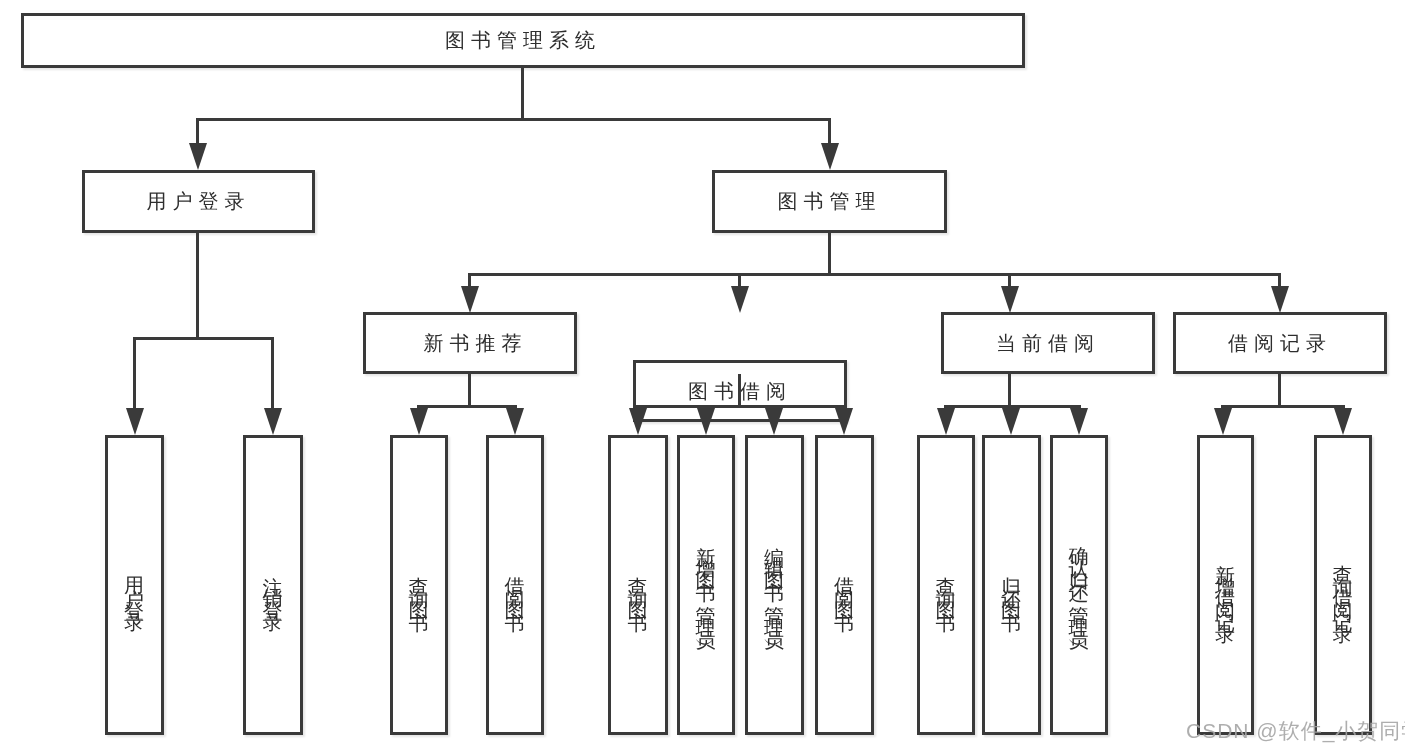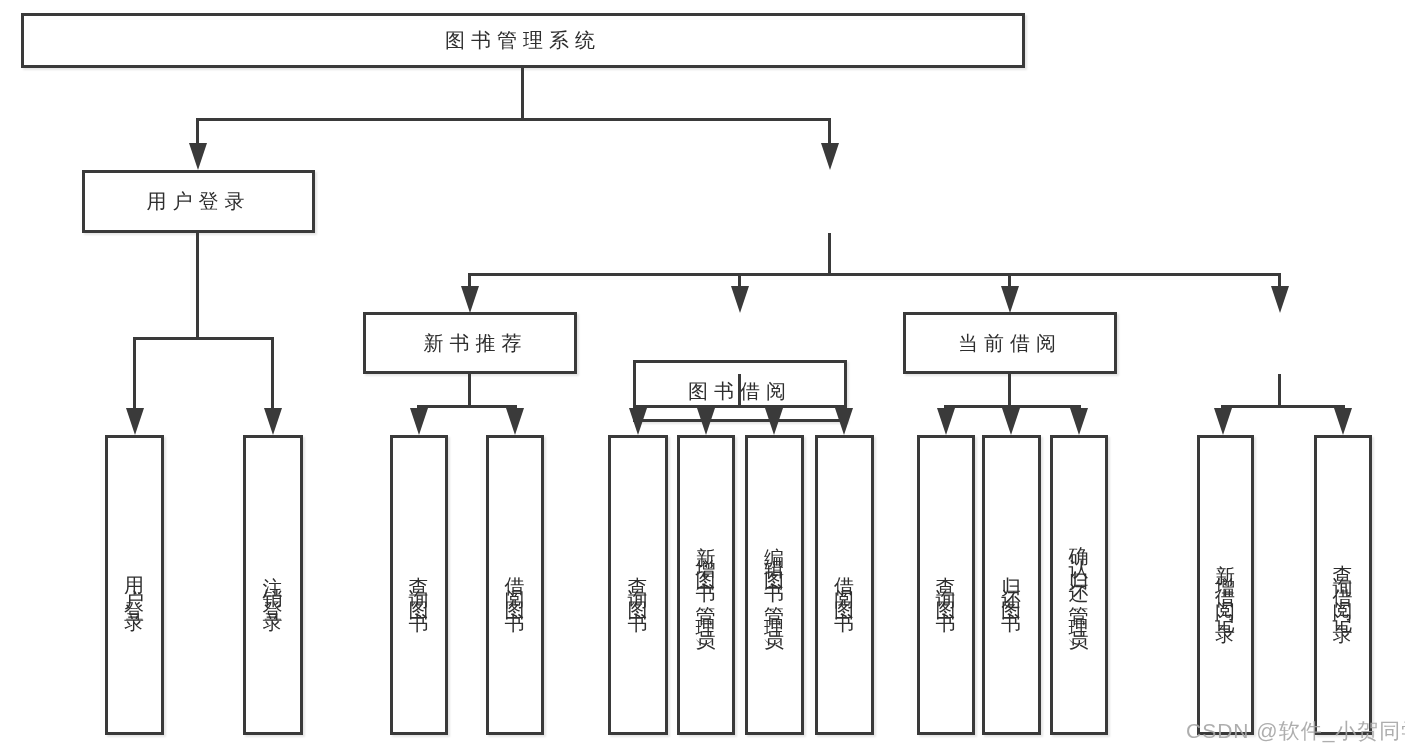--- a/index.html
+++ b/index.html
@@ -35,29 +35,35 @@
 
 <div id="canvas">
 
   <div class="box hbox" style="left:21px;top:13px;width:1004px;height:55px;">
     <span>图书管理系统</span>
   </div>
 
   <div class="box hbox" style="left:82px;top:170px;width:233px;height:63px;">
     <span>用户登录</span>
   </div>
+  <div class="box hbox" style="left:712px;top:170px;width:235px;height:63px;">
+    <span>图书管理</span>
+  </div>
 
   <div class="box hbox" style="left:363px;top:312px;width:214px;height:62px;padding-left:11px;">
     <span>新书推荐</span>
   </div>
   <div class="box hbox" style="left:633px;top:312px;width:214px;height:62px;margin-top:48px;">
     <span>图书借阅</span>
   </div>
-  <div class="box hbox" style="left:903px;top:312px;width:214px;height:62px;">
+  <div class="box hbox" style="left:941px;top:312px;width:214px;height:62px;">
     <span>当前借阅</span>
+  </div>
+  <div class="box hbox" style="left:1173px;top:312px;width:214px;height:62px;">
+    <span>借阅记录</span>
   </div>
 
   <div class="box vbox" style="left:105px;top:435px;width:59px;height:300px;">
     <span>用户登录</span>
   </div>
   <div class="box vbox" style="left:243px;top:435px;width:60px;height:300px;">
     <span>注销登录</span>
   </div>
 
   <div class="box vbox" style="left:390px;top:435px;width:58px;height:300px;">

